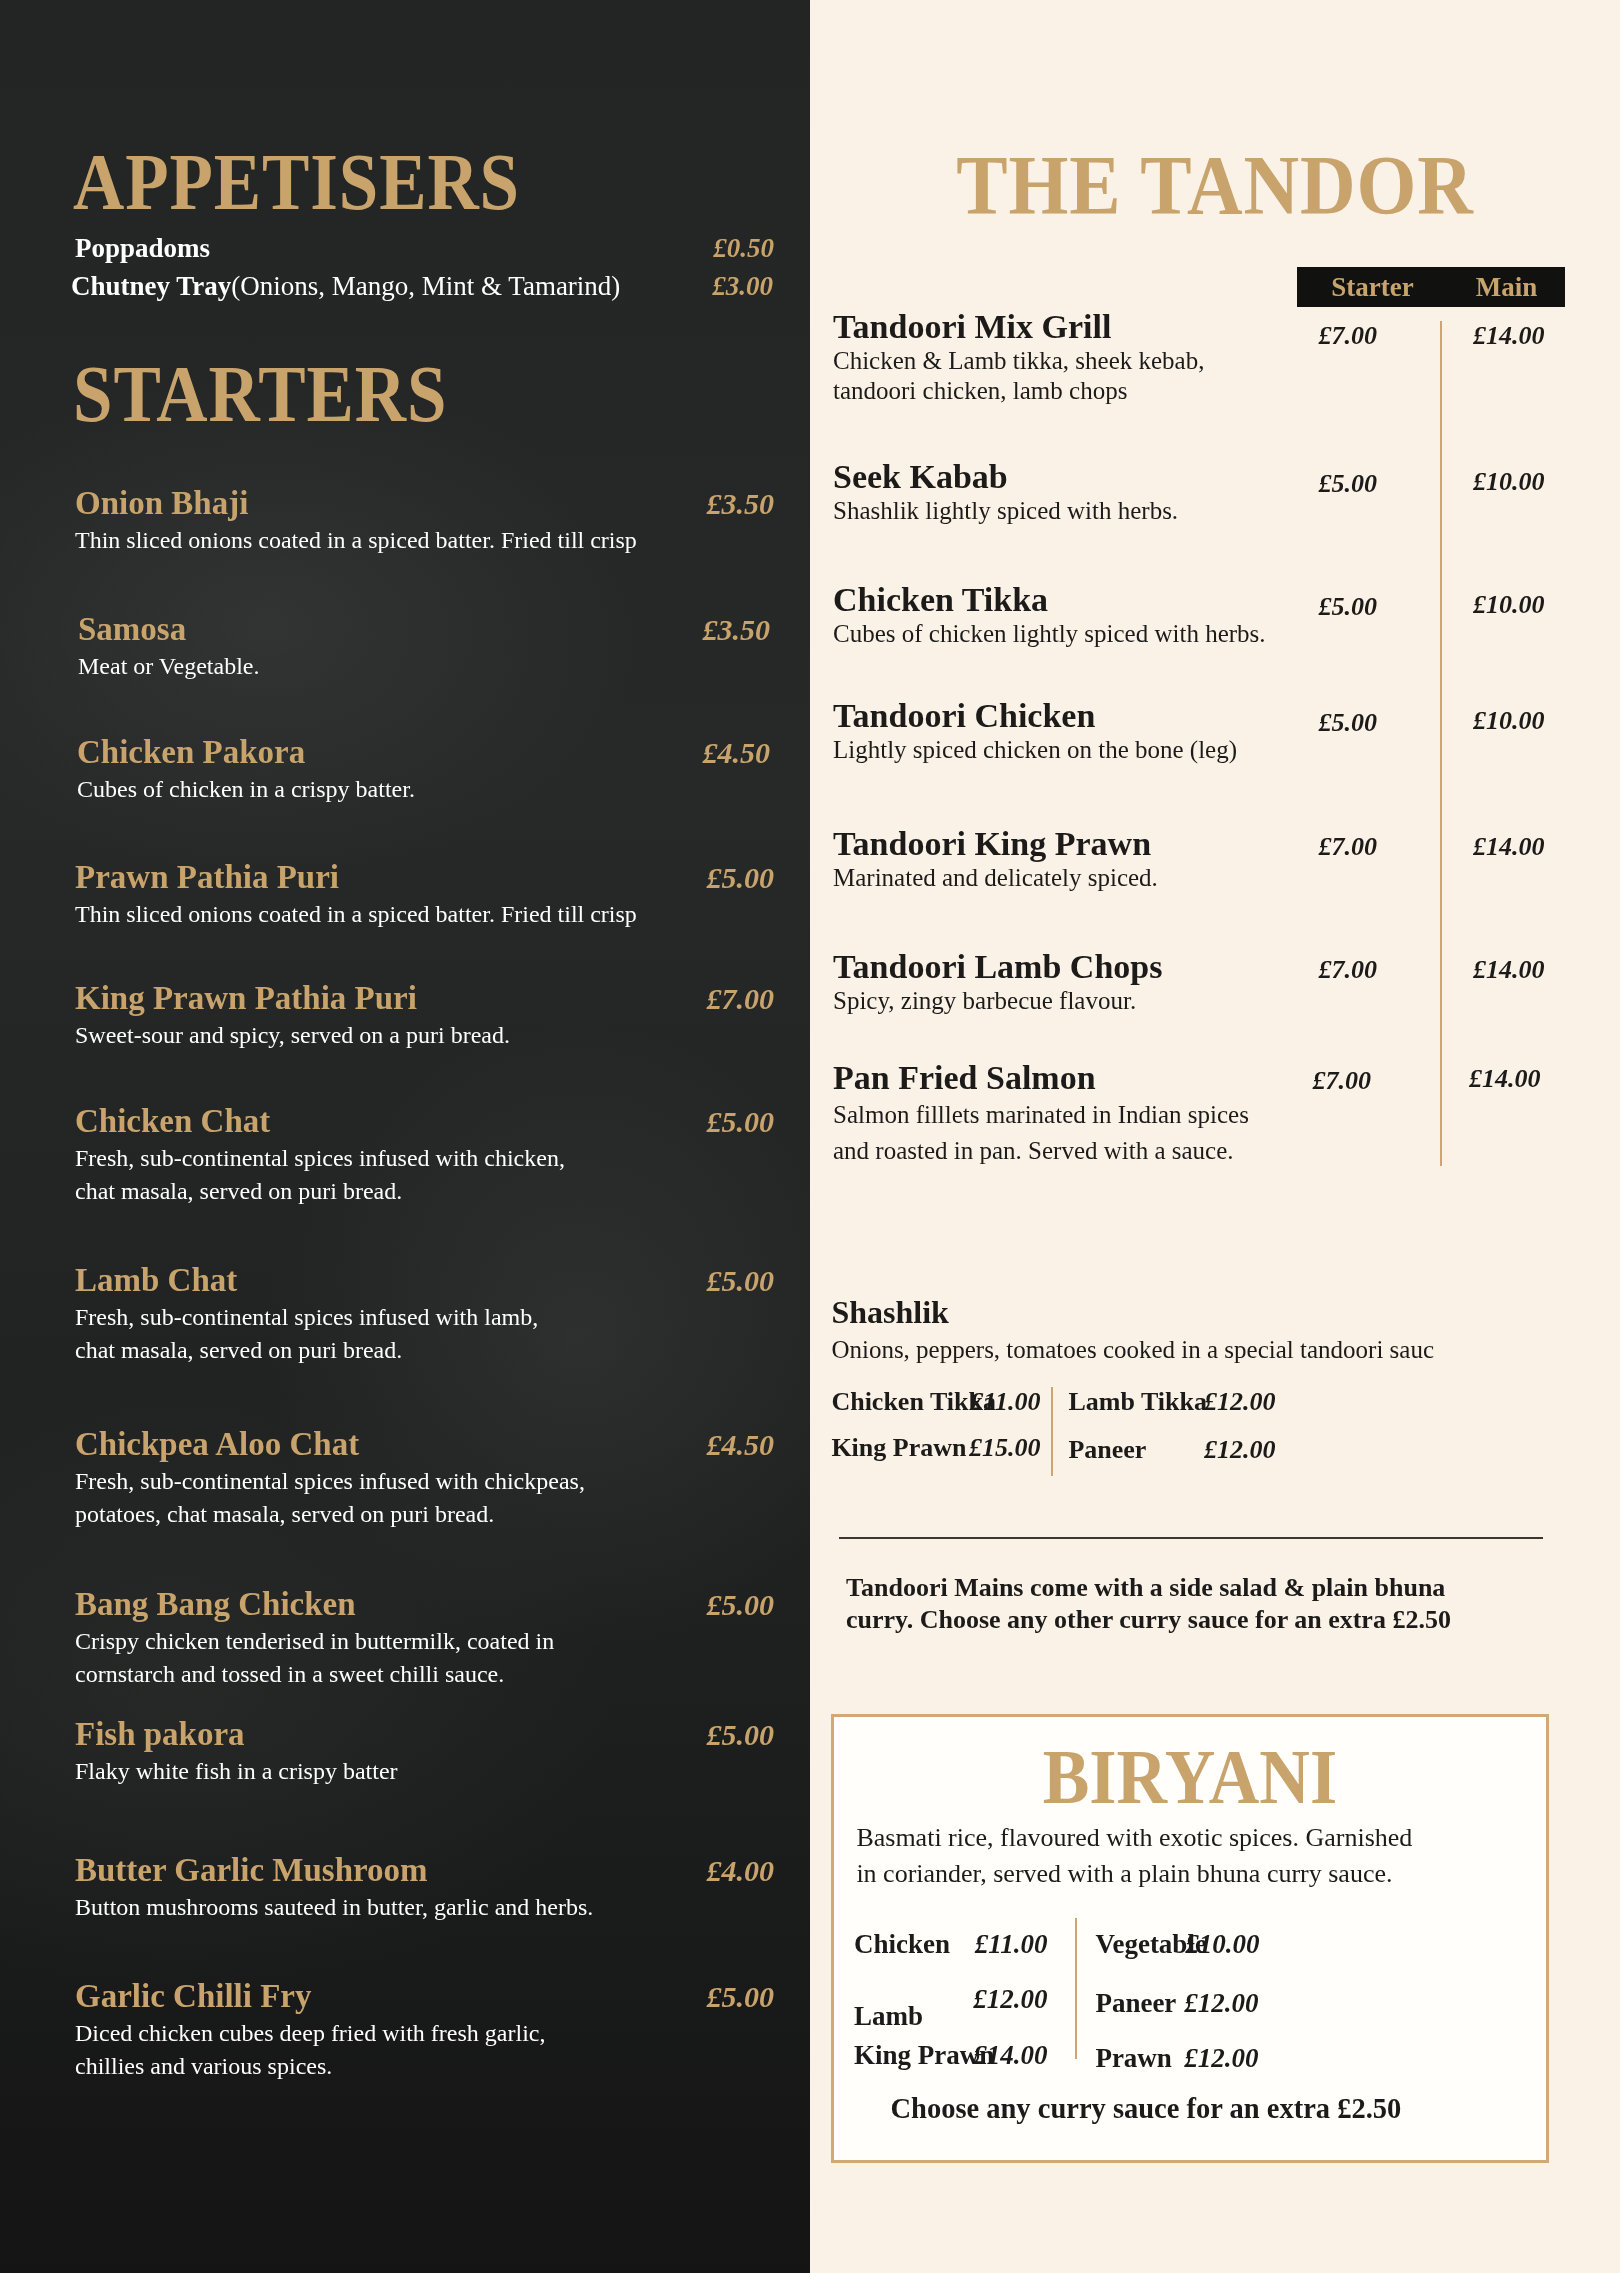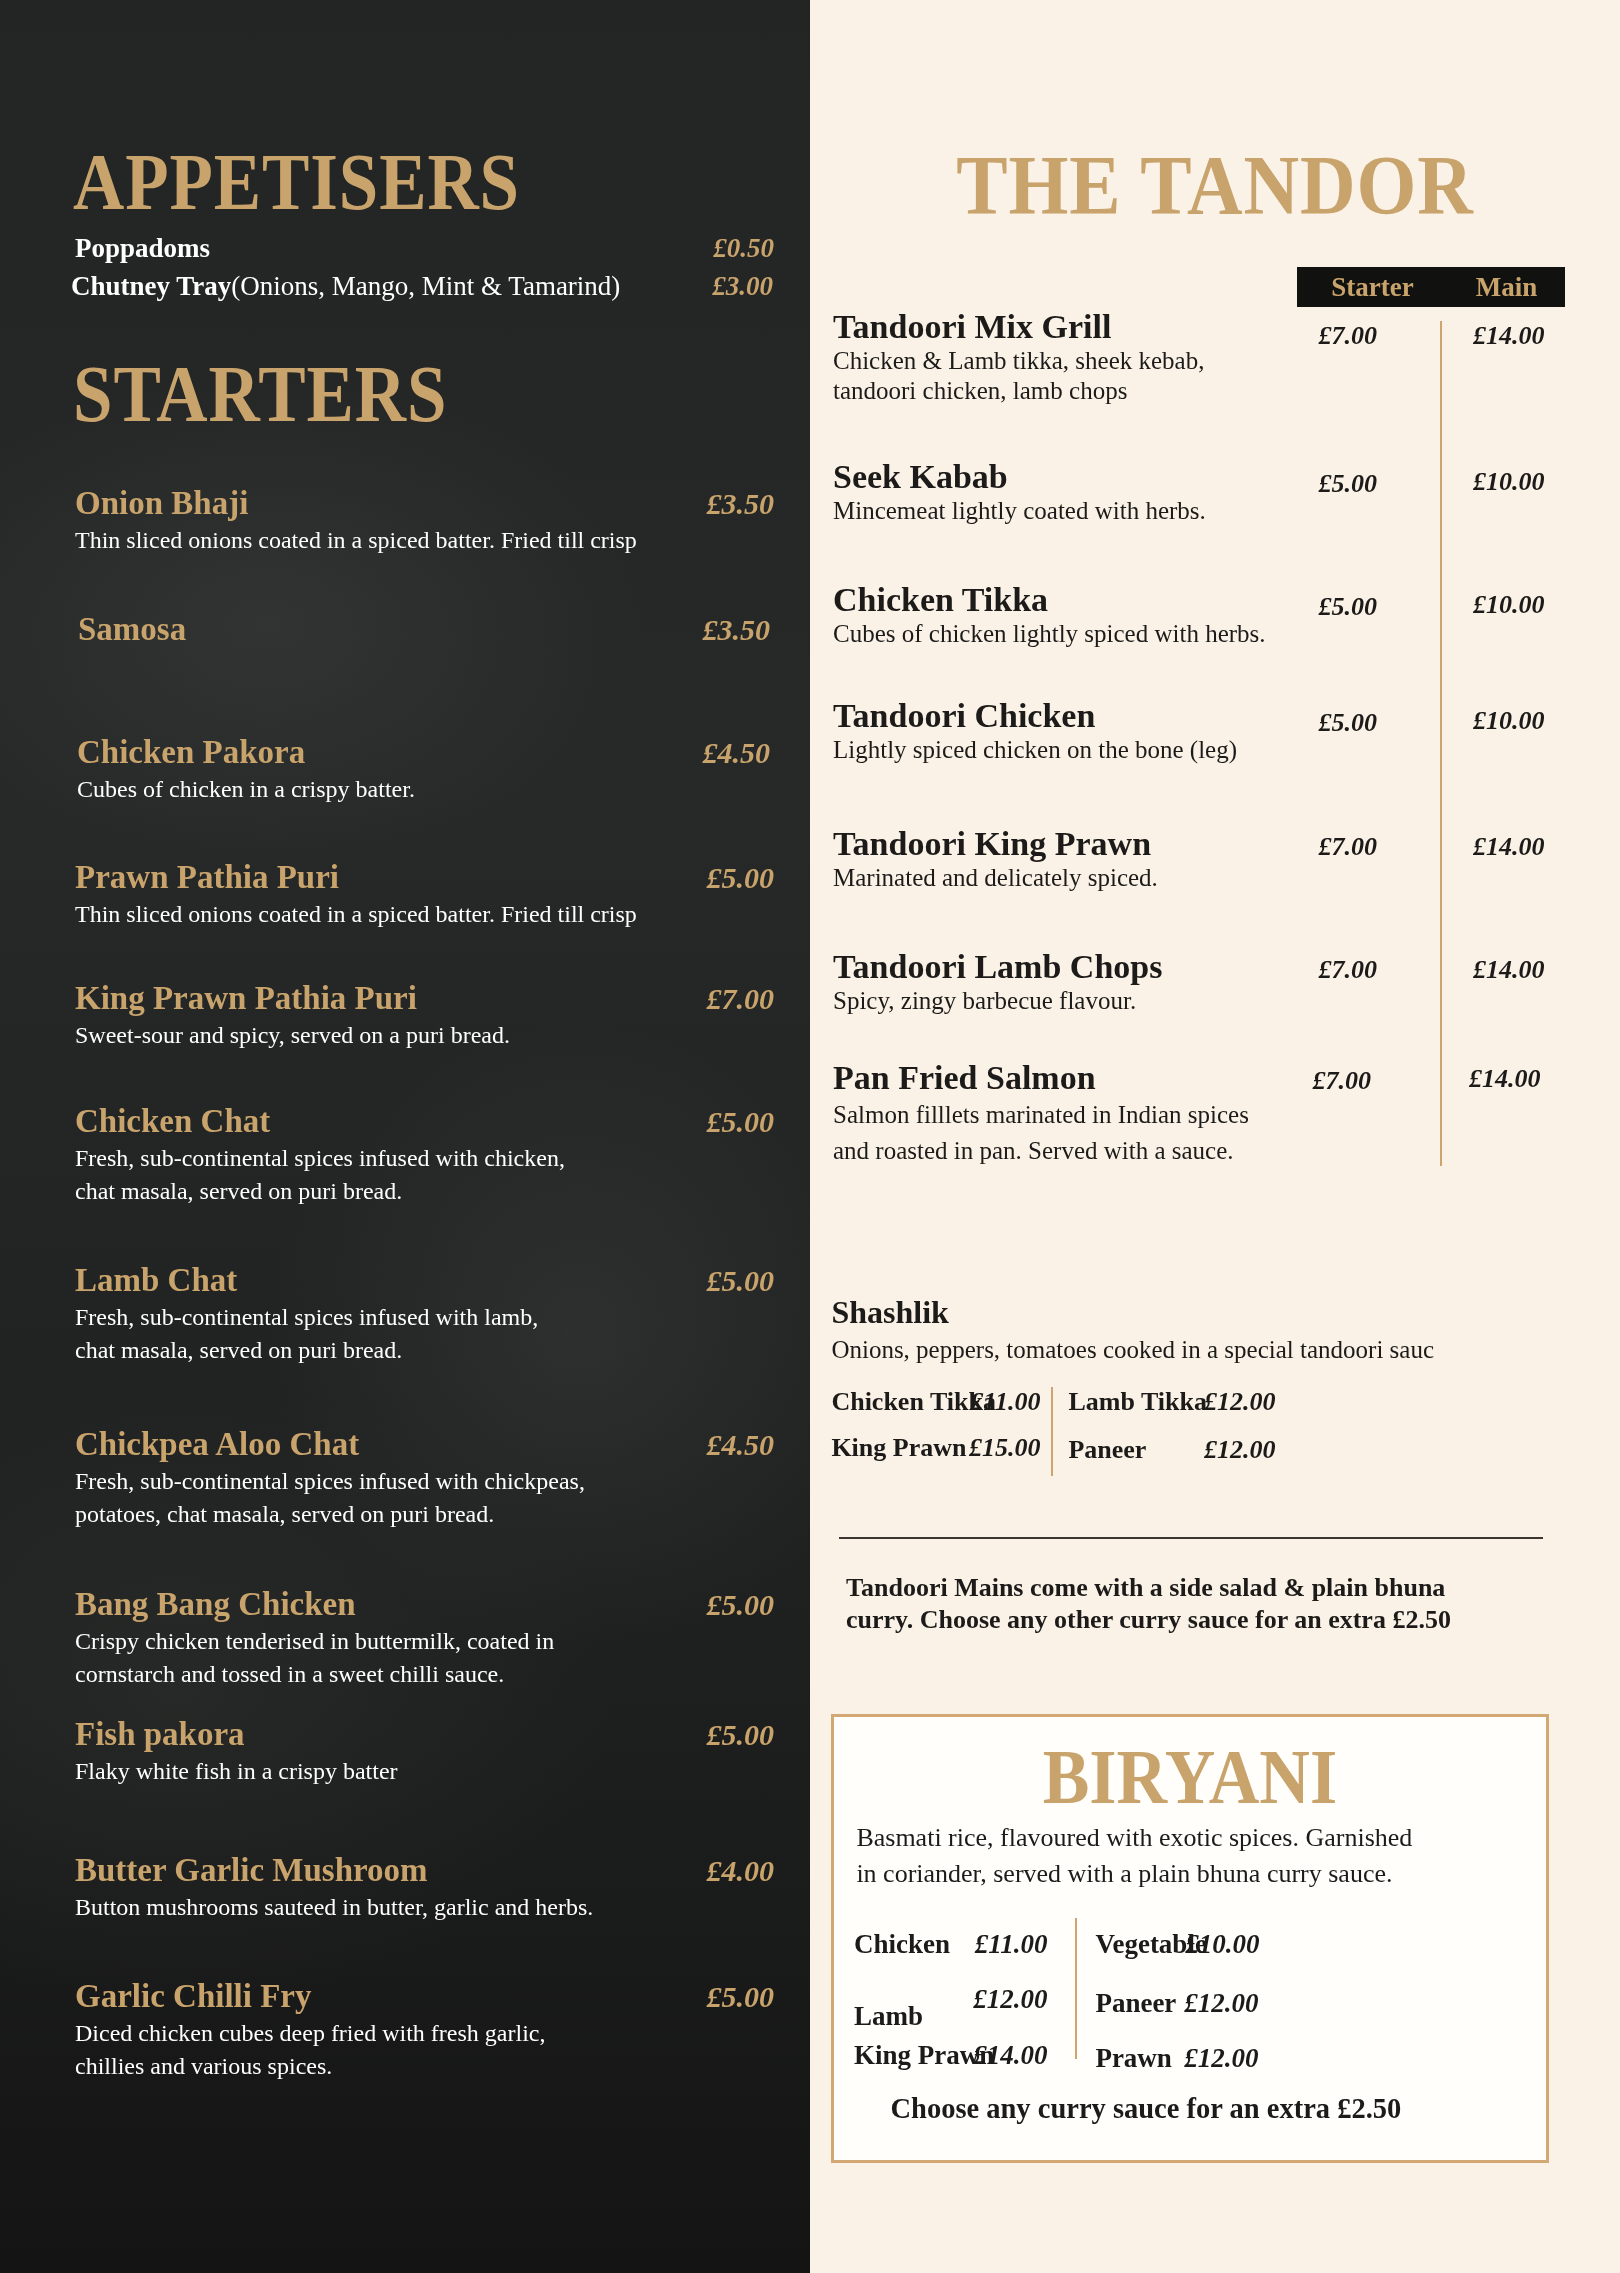--- a/index.html
+++ b/index.html
@@ -122,20 +122,21 @@
         <span class="nm">Onion Bhaji</span>
         <span class="pr">£3.50</span>
       </div>
     <div class="desc">Thin sliced onions coated in a spiced batter. Fried till crisp</div>
   </div>
   <div class="starter" style="top:611px;left:78px;width:692px;">
     <div class="head">
         <span class="nm">Samosa</span>
         <span class="pr">£3.50</span>
       </div>
+    <div class="desc">Meat or Vegetable.</div>
   </div>
   <div class="starter" style="top:734px;left:77px;width:693px;">
     <div class="head">
         <span class="nm">Chicken Pakora</span>
         <span class="pr">£4.50</span>
       </div>
     <div class="desc">Cubes of  chicken in a crispy batter.</div>
   </div>
   <div class="starter" style="top:859px;">
     <div class="head">
@@ -219,21 +220,21 @@
 
   <div class="tan-item" style="top:308px;">
     <div class="nm">Tandoori Mix Grill</div>
     <div class="desc">Chicken &amp; Lamb tikka, sheek kebab,
 tandoori chicken, lamb chops</div>
     <span class="ps" style="top:12.5px;">£7.00</span>
     <span class="pm" style="top:12.5px;">£14.00</span>
   </div>
   <div class="tan-item" style="top:458px;">
     <div class="nm">Seek Kabab</div>
-    <div class="desc">Mincemeat lightly coated with herbs.</div>
+    <div class="desc">Shashlik lightly spiced with herbs.</div>
     <span class="ps" style="top:10.7px;">£5.00</span>
     <span class="pm" style="top:9px;">£10.00</span>
   </div>
   <div class="tan-item" style="top:581px;">
     <div class="nm">Chicken Tikka</div>
     <div class="desc">Cubes of  chicken lightly spiced with herbs.</div>
     <span class="ps" style="top:10.7px;">£5.00</span>
     <span class="pm" style="top:9px;">£10.00</span>
   </div>
   <div class="tan-item" style="top:697px;">

